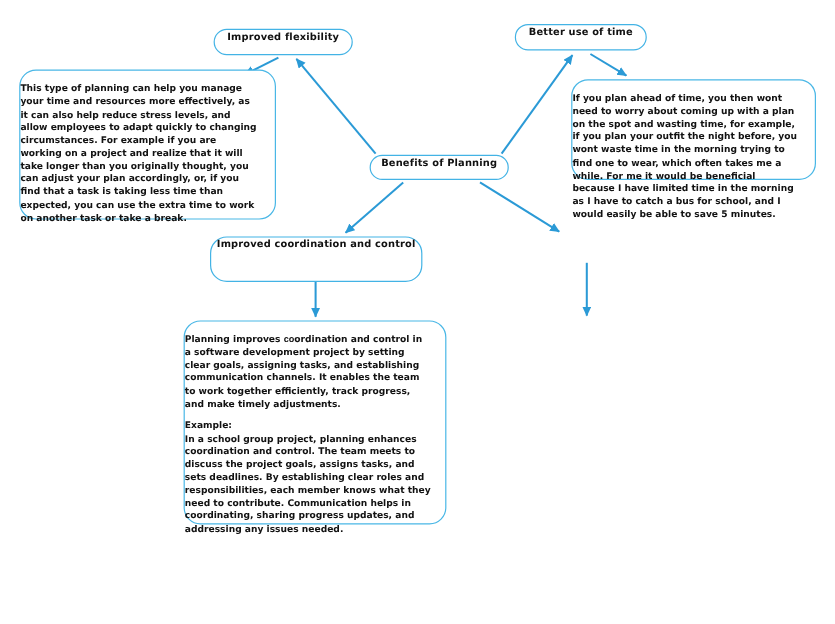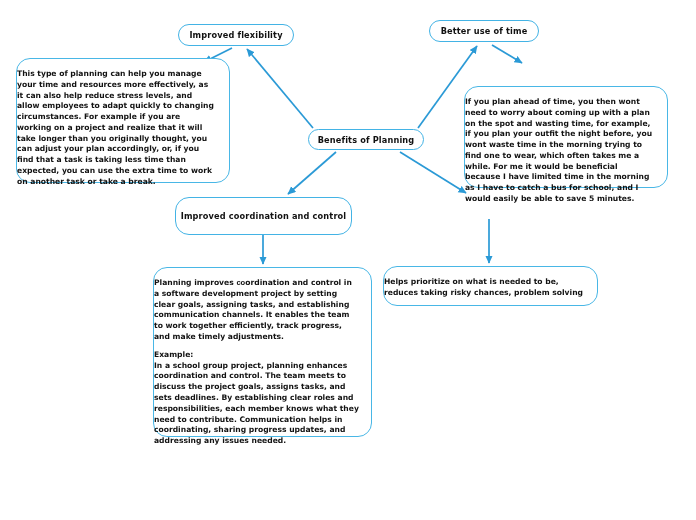--- a/index.html
+++ b/index.html
@@ -31,21 +31,21 @@
   }
 
   
   .node {
     position: absolute;
     box-sizing: border-box;
     border: 1.6px solid #43b3e5;
     border-radius: 14px;
     background: #ffffff;
     display: flex;
-    align-items: center;
+    align-items: flex-start;
     justify-content: center;
     color: #111111;
     font-weight: bold;
     font-size: 8.2px;
     letter-spacing: 0.15px;
     text-align: center;
     padding: 0 10px;
     white-space: nowrap;
   }
 
@@ -75,21 +75,21 @@
   }
 
   
   #node-flexibility      { left: 178px; top: 24px;  width: 116px; height: 22px; }
   #node-better-time      { left: 429px; top: 20px;  width: 110px; height: 22px; }
   #node-center           { left: 308px; top: 129px; width: 116px; height: 21px; }
   #node-coordination     { left: 175px; top: 197px; width: 177px; height: 38px; }
   #node-other-benefits   { left: 419px; top: 196px; width: 137px; height: 22px; }
 
   #note-flexibility      { left: 16px;  top: 58px;  width: 214px; height: 125px; }
-  #note-better-time      { left: 464px; top: 66px;  width: 204px; height: 102px; margin-top: 20px; }
+  #note-better-time      { left: 476px; top: 66px;  width: 204px; height: 84px; }
   #note-coordination     { left: 153px; top: 267px; width: 219px; height: 170px; }
   #note-other-benefits   { left: 383px; top: 266px; width: 215px; height: 40px; }
 </style>
 </head>
 <body>
 
 <div id="canvas">
 
   <svg id="arrow-layer" viewBox="0 0 696 520" width="696" height="520">
     <defs>
@@ -139,17 +139,14 @@
   <div class="note" id="note-better-time">
     <p>If you plan ahead of time, you then wont need to worry about coming up with a plan on the spot and wasting time, for example, if you plan your outfit the night before, you wont waste time in the morning trying to find one to wear, which often takes me a while. For me it would be beneficial because I have limited time in the morning as I have to catch a bus for school, and I would easily be able to save 5 minutes.</p>
   </div>
 
   <div class="note" id="note-coordination">
     <p><span>Planning improves </span><span class="pasted">co</span><span>ordination and control in a software development project by setting clear goals, assigning tasks, and establishing communication channels. It enables the team to work together efficiently, track progress, and make timely adjustments.</span></p>
     <p>Example:</p>
     <p style="margin-top:0">In a school group project, planning enhances coordination and control. The team meets to discuss the project goals, assigns tasks, and sets deadlines. By establishing clear roles and responsibilities, each member knows what they need to contribute. Communication helps in coordinating, sharing progress updates, and addressing any issues needed.</p>
   </div>
 
-  <div class="note" id="note-other-benefits">
-    <p>Helps prioritize on what is needed to be, reduces taking risky chances,  problem solving</p>
-  </div>
 
 </div>
 
 </body></html>

